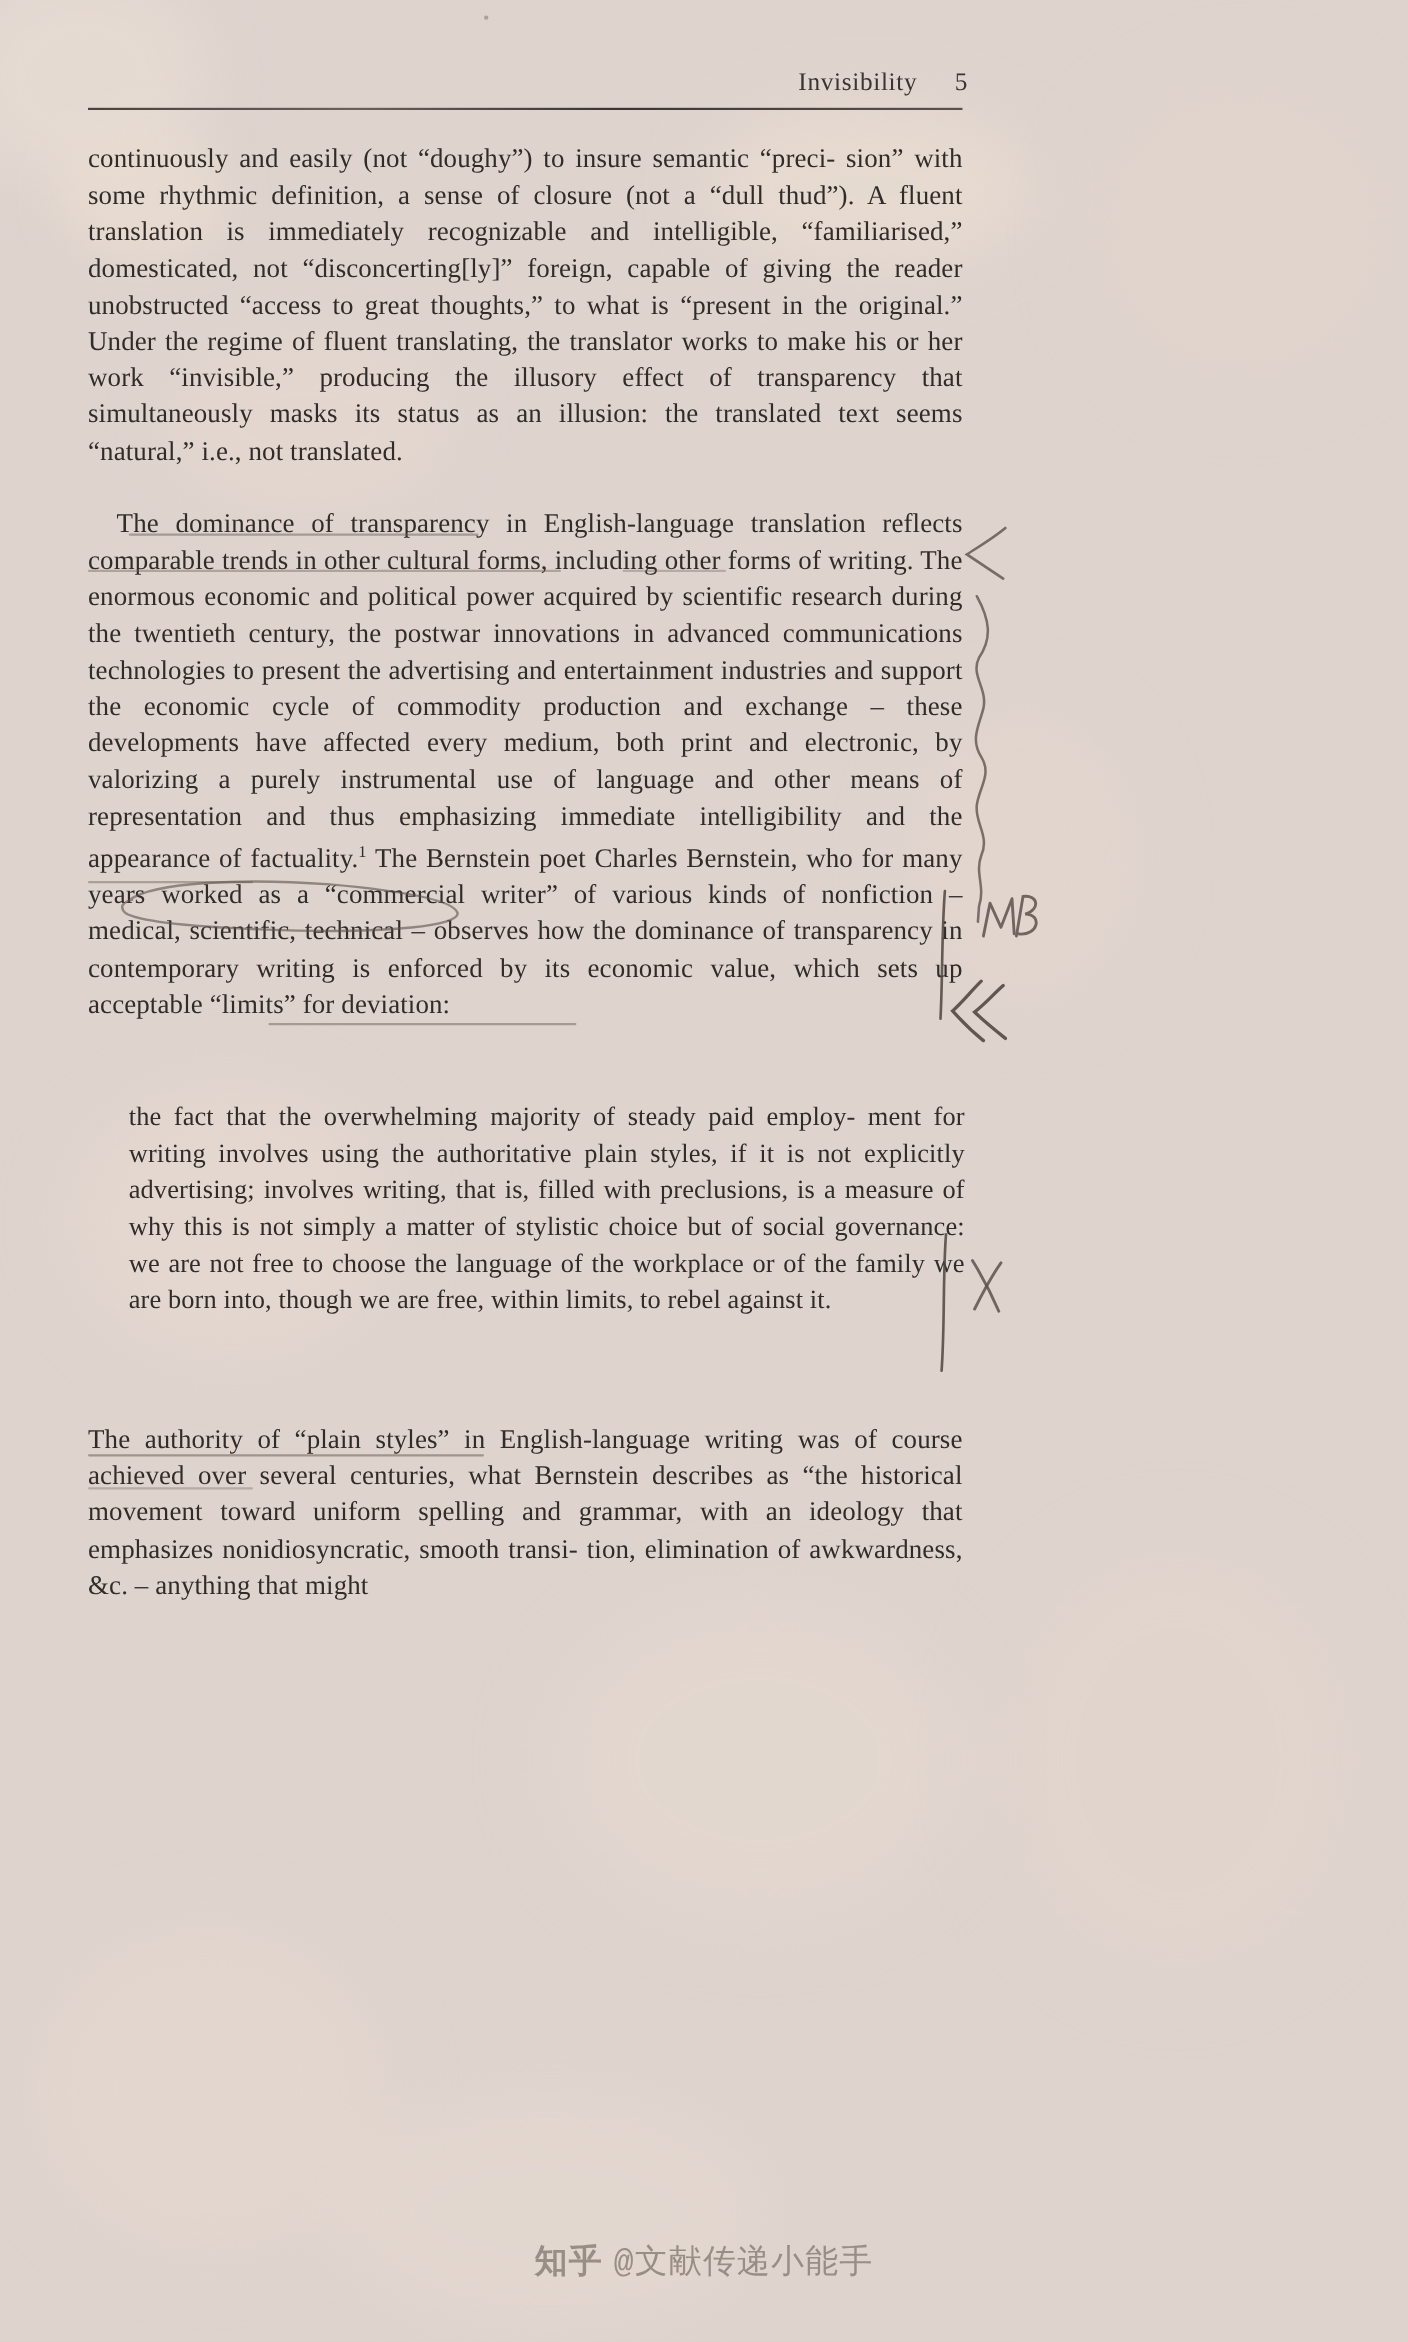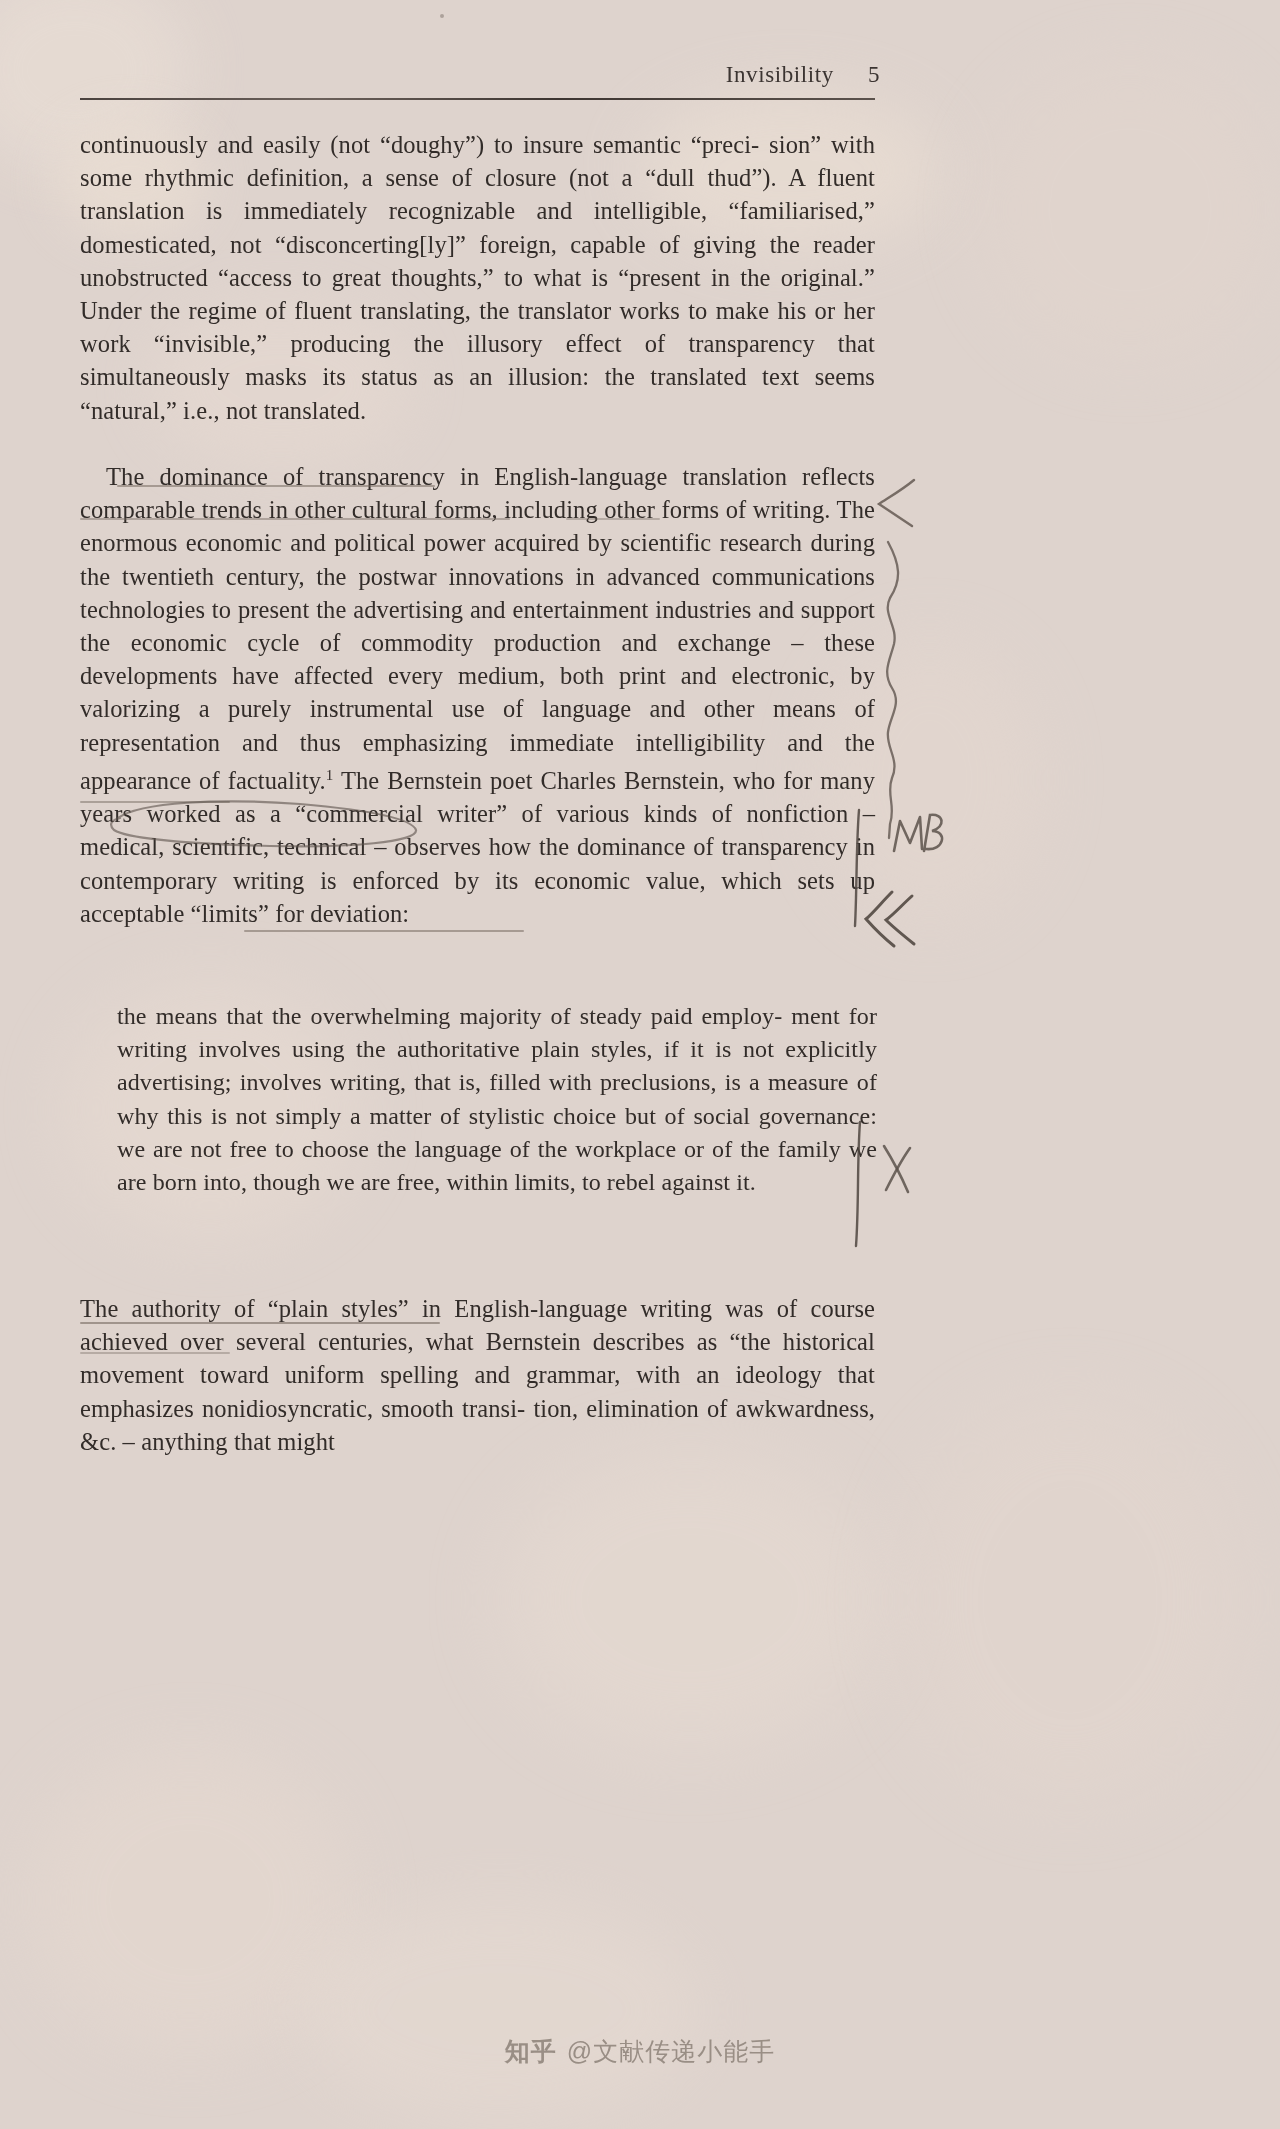--- a/index.html
+++ b/index.html
@@ -65,22 +65,22 @@
   .ul{position:absolute;background:#6d6158;opacity:.5;border-radius:2px;pointer-events:none;}
 
   
   .pencil{position:absolute;pointer-events:none;}
   .pencil svg{display:block;overflow:visible;}
 
   
   .watermark{
     position:absolute;left:0;top:2035px;width:1280px;
     text-align:center;color:#8d8279;opacity:.85;
-    font-family:Liberation Sans, sans-serif;
-    font-size:25px;letter-spacing:1px;
+    font-family:Liberation Mono, monospace;
+    font-size:30px;letter-spacing:1px;
   }
   .watermark .zh{font-weight:bold;margin-right:10px;}
   .dot-top{position:absolute;left:440px;top:14px;width:4px;height:4px;background:#8b8079;border-radius:50%;opacity:.6;}
 </style>
 </head>
 <body>
 
 <div class="paper-stain s1"></div>
 <div class="paper-stain s2"></div>
 <div class="paper-stain s3"></div>
@@ -129,21 +129,21 @@
       <span>intelligibility and the appearance of factuality.</span><sup class="fn">1</sup>
       <span>The Bernstein poet</span>
       <span>Charles Bernstein, who for many years worked as a “commercial</span>
       <span>writer” of various kinds of nonfiction – medical, scientific, technical</span>
       <span>– observes how the dominance of transparency in contemporary</span>
       <span>writing is enforced by its economic value, which sets up acceptable</span>
       <span>“limits” for deviation:</span></p>
   </div>
 
   <div class="quote" style="top:1000px;">
-    <p><span>the means that the overwhelming majority of steady paid employ-</span>
+    <p><span>the fact that the overwhelming majority of steady paid employ-</span>
       <span>ment for writing involves using the authoritative plain styles, if</span>
       <span>it is not explicitly advertising; involves writing, that is, filled with</span>
       <span>preclusions, is a measure of why this is not simply a matter of</span>
       <span>stylistic choice but of social governance: we are not free to</span>
       <span>choose the language of the workplace or of the family we are</span>
       <span>born into, though we are free, within limits, to rebel against it.</span></p>
   </div>
 
   <div class="col" style="top:1292px;">
     <p class="body"><span>The authority of “plain styles” in English-language writing was of</span>

